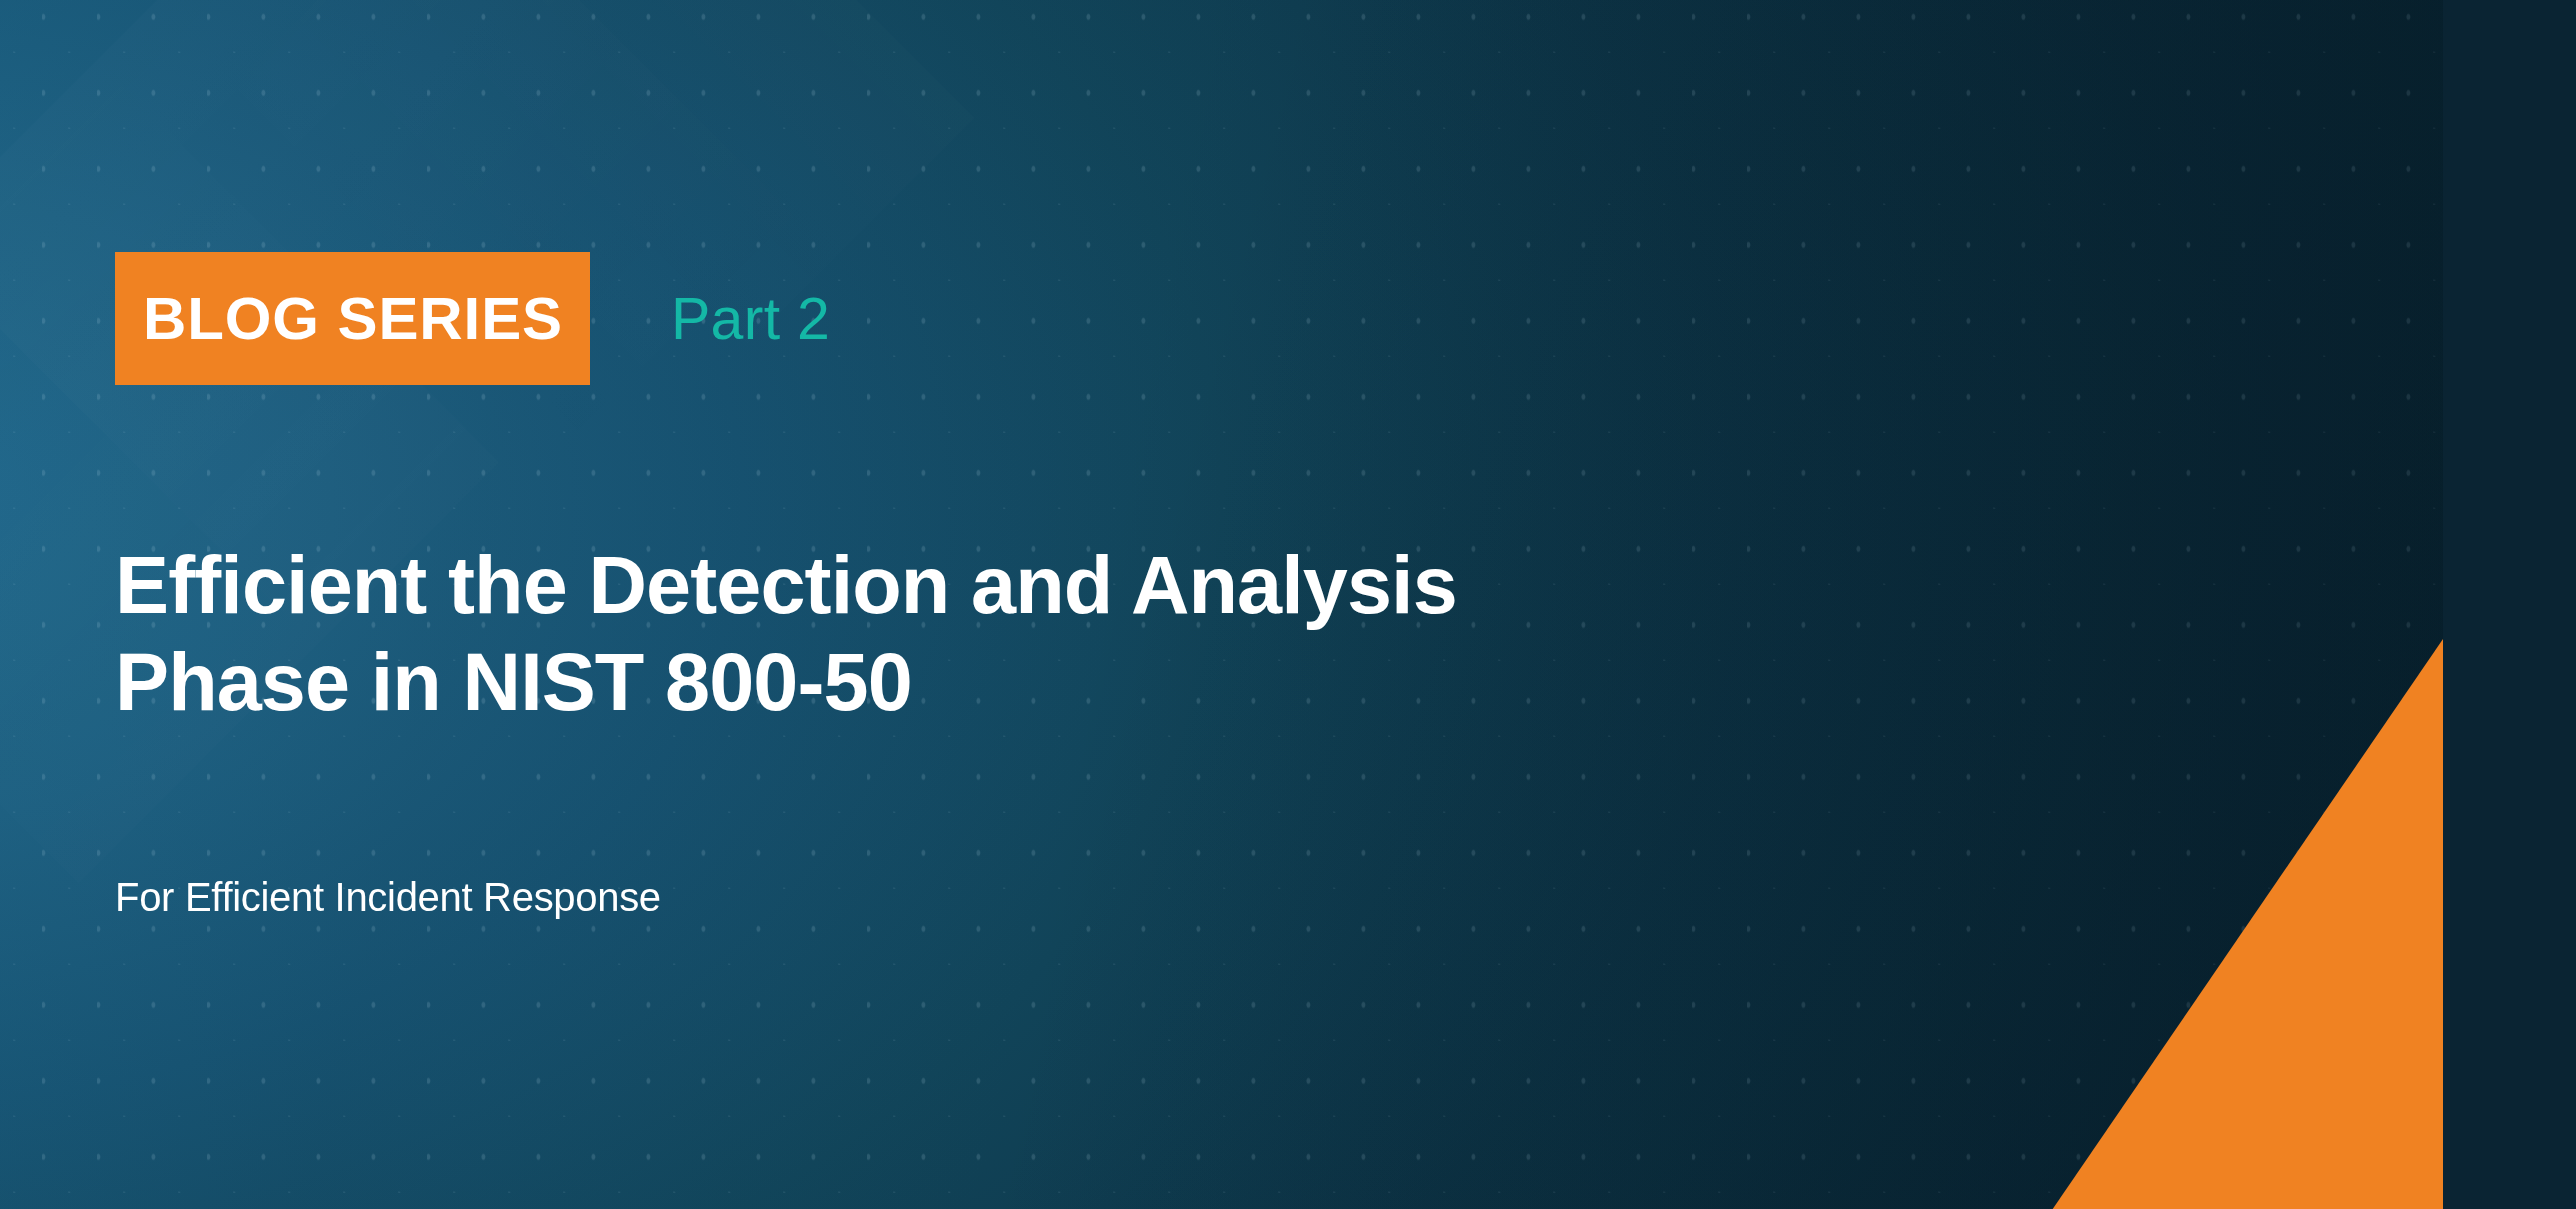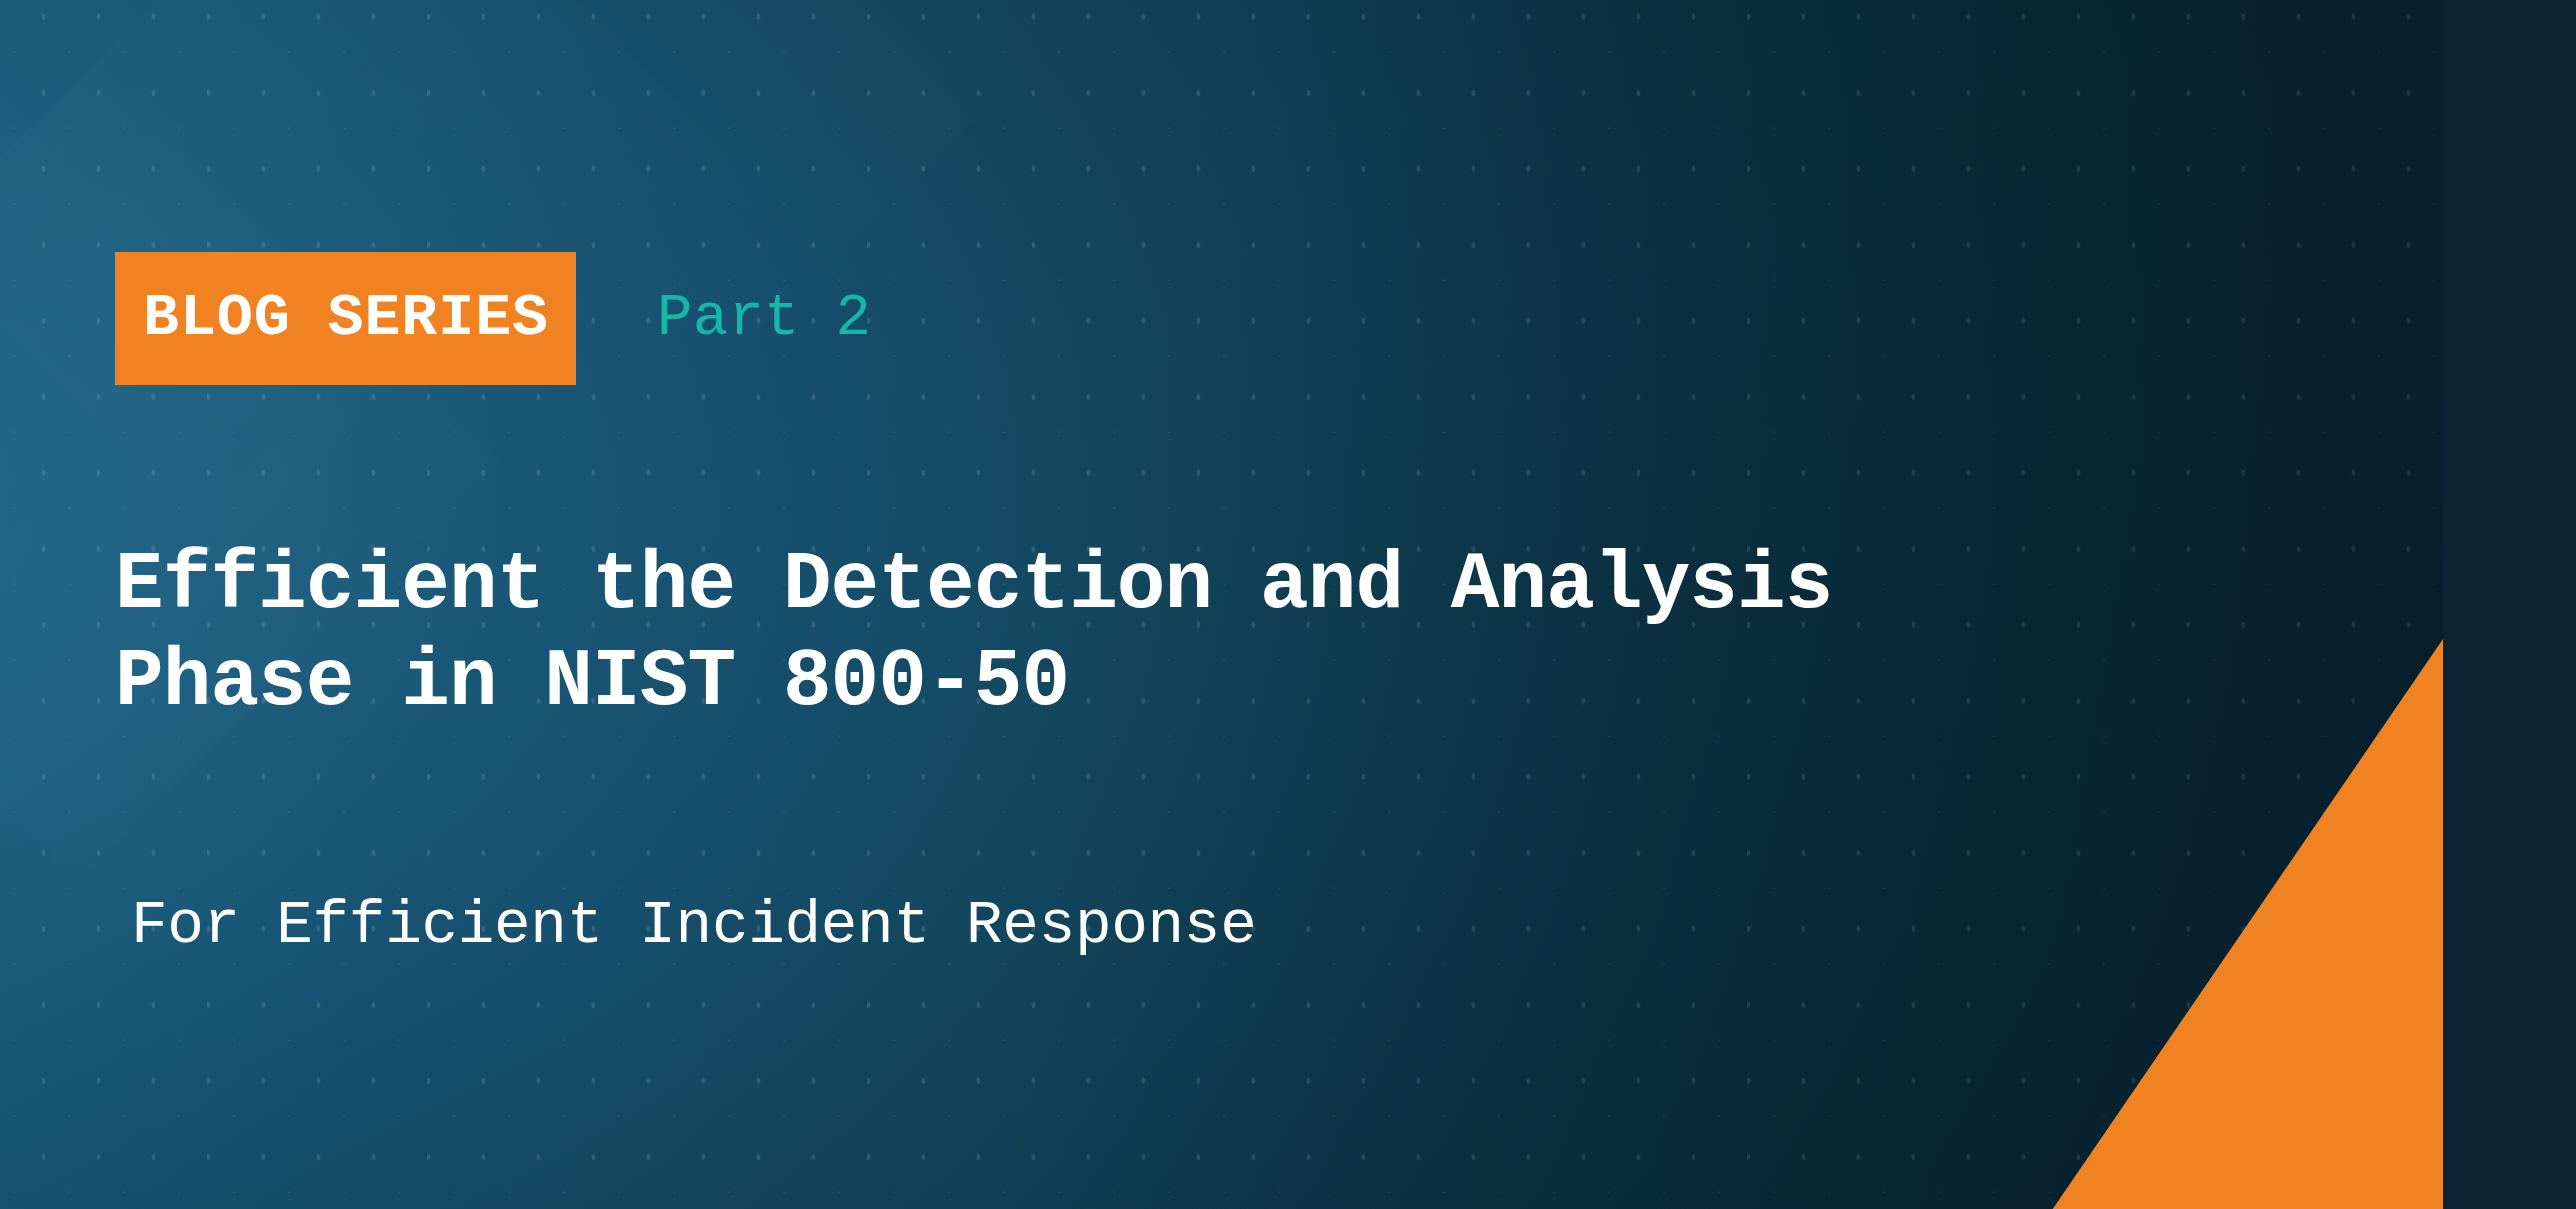--- a/index.html
+++ b/index.html
@@ -8,21 +8,21 @@
     padding: 0;
     background: #0a2433;
   }
   * { box-sizing: border-box; }
 
   .banner {
     position: relative;
     width: 2443px;
     height: 1210px;
     overflow: hidden;
-    font-family: Liberation Mono, monospace;
+    font-family: Liberation Sans, sans-serif;
     background: #0d2c3e;
   }
 
   
   .bg-base {
     position: absolute;
     inset: 0;
     background:
       radial-gradient(140% 190% at -6% 42%,
         #23678a 0%,
@@ -175,25 +175,25 @@
     white-space: nowrap;
     margin: 0;
   }
   .headline .hl-line { display: block; }
 
   .subtitle {
     position: absolute;
     left: 0;
     top: 875px;
     color: #ffffff;
-    font-size: 61px;
+    font-size: 40px;
     font-weight: 500;
     letter-spacing: -0.3px;
     white-space: nowrap;
-    margin: 16px;
+    margin: 0;
   }
 </style>
 </head>
 <body>
 
 <div class="banner">
 
   <div class="bg-base"></div>
   <div class="bg-tint"></div>
 

